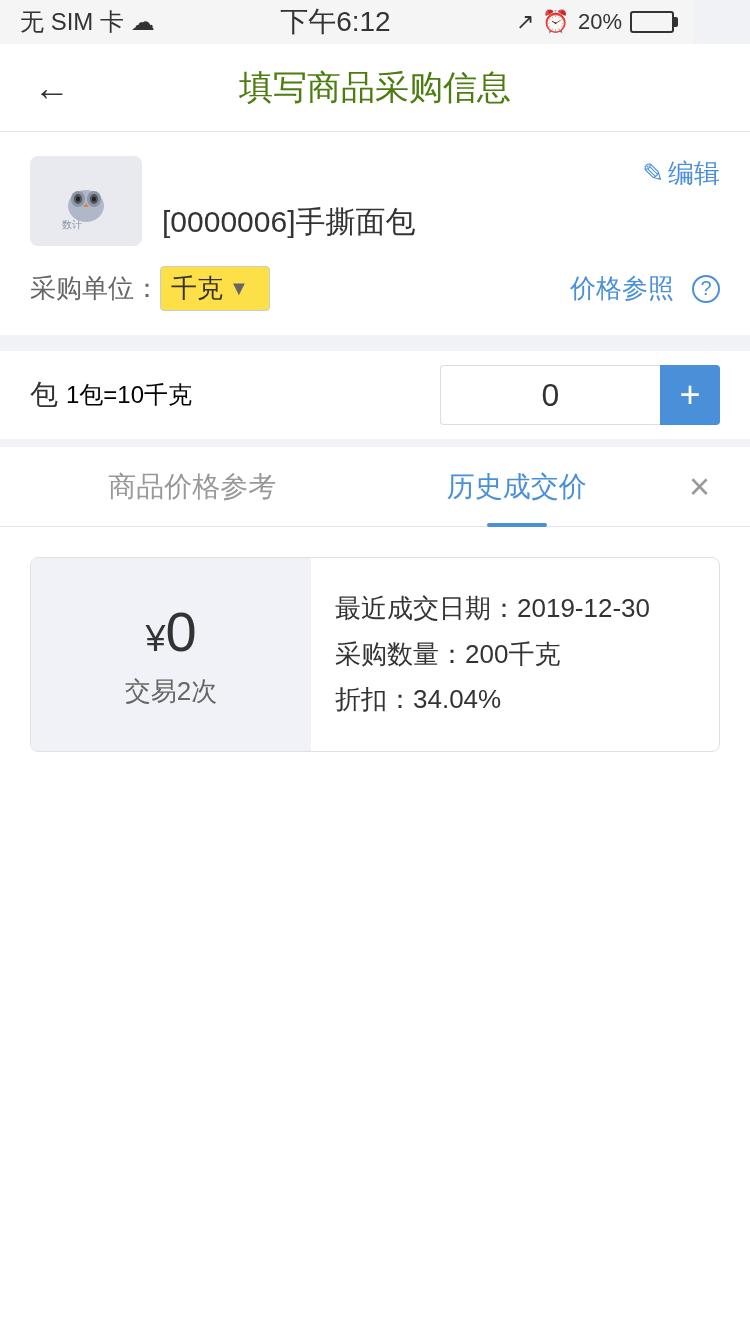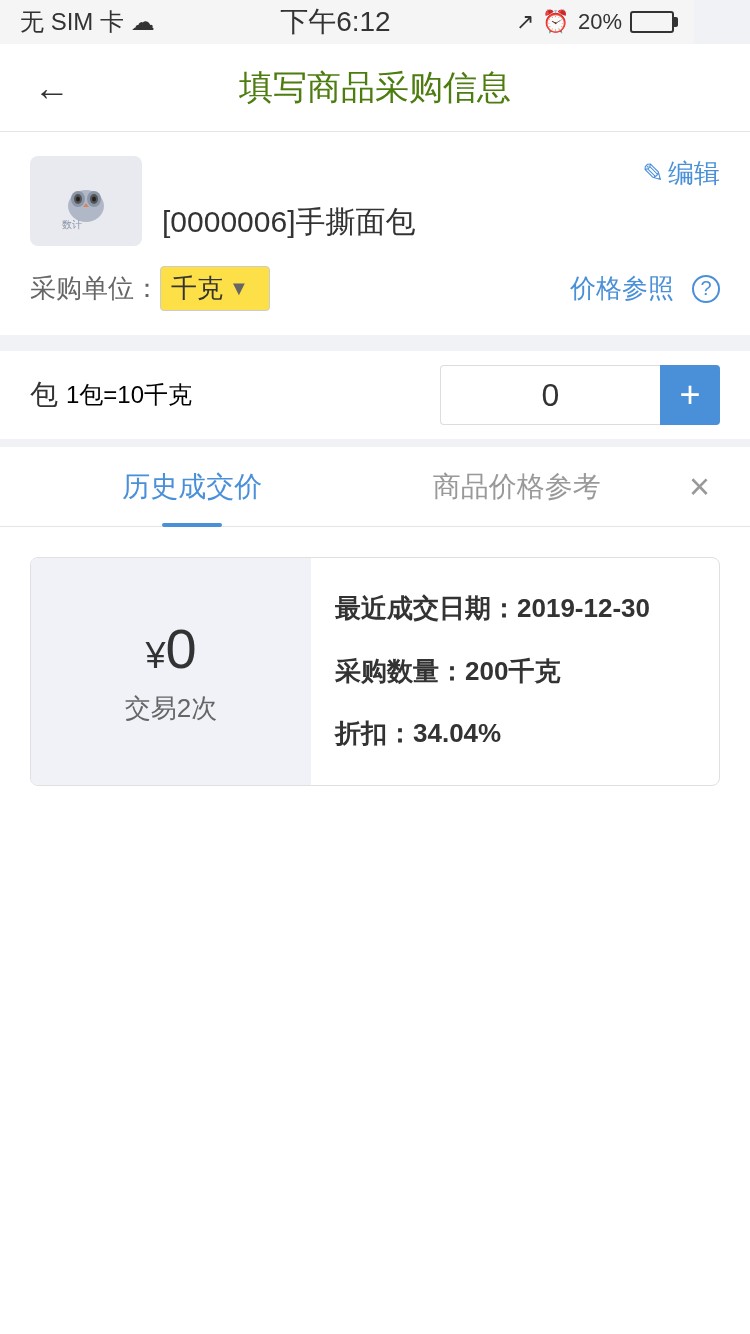--- a/index.html
+++ b/index.html
@@ -324,23 +324,22 @@
     .price-trade-count {
       font-size: 26px;
       color: #666;
       margin-top: 10px;
     }
     .price-history-right {
       flex: 1;
       padding: 30px 24px;
       display: flex;
       flex-direction: column;
-      gap: 21px;
-      justify-content: center;
-      font-weight: bold;
+      gap: 4px;
+      justify-content: center;
     }
     .price-detail-row {
       font-size: 26px;
       color: #333;
       line-height: 1.6;
     }
   </style>
 </head>
 <body>
 
@@ -416,25 +415,25 @@
   <div class="qty-input-group">
     <input class="qty-input" type="text" value="0" style="">
     <button class="qty-plus-btn">
       <span>+</span>
     </button>
   </div>
 </div>
 
 <div class="tabs-container">
   <div class="tabs-header">
+    <div class="tab-item">
+      <span>商品价格参考</span>
+    </div>
     <div class="tab-item active">
       <span>历史成交价</span>
-    </div>
-    <div class="tab-item">
-      <span>商品价格参考</span>
     </div>
     <div class="tab-close">×</div>
   </div>
 
   <div class="history-content">
     <div class="price-history-card">
       <div class="price-history-left">
         <div class="price-amount">
           <span class="price-currency">¥</span><span>0</span>
         </div>

